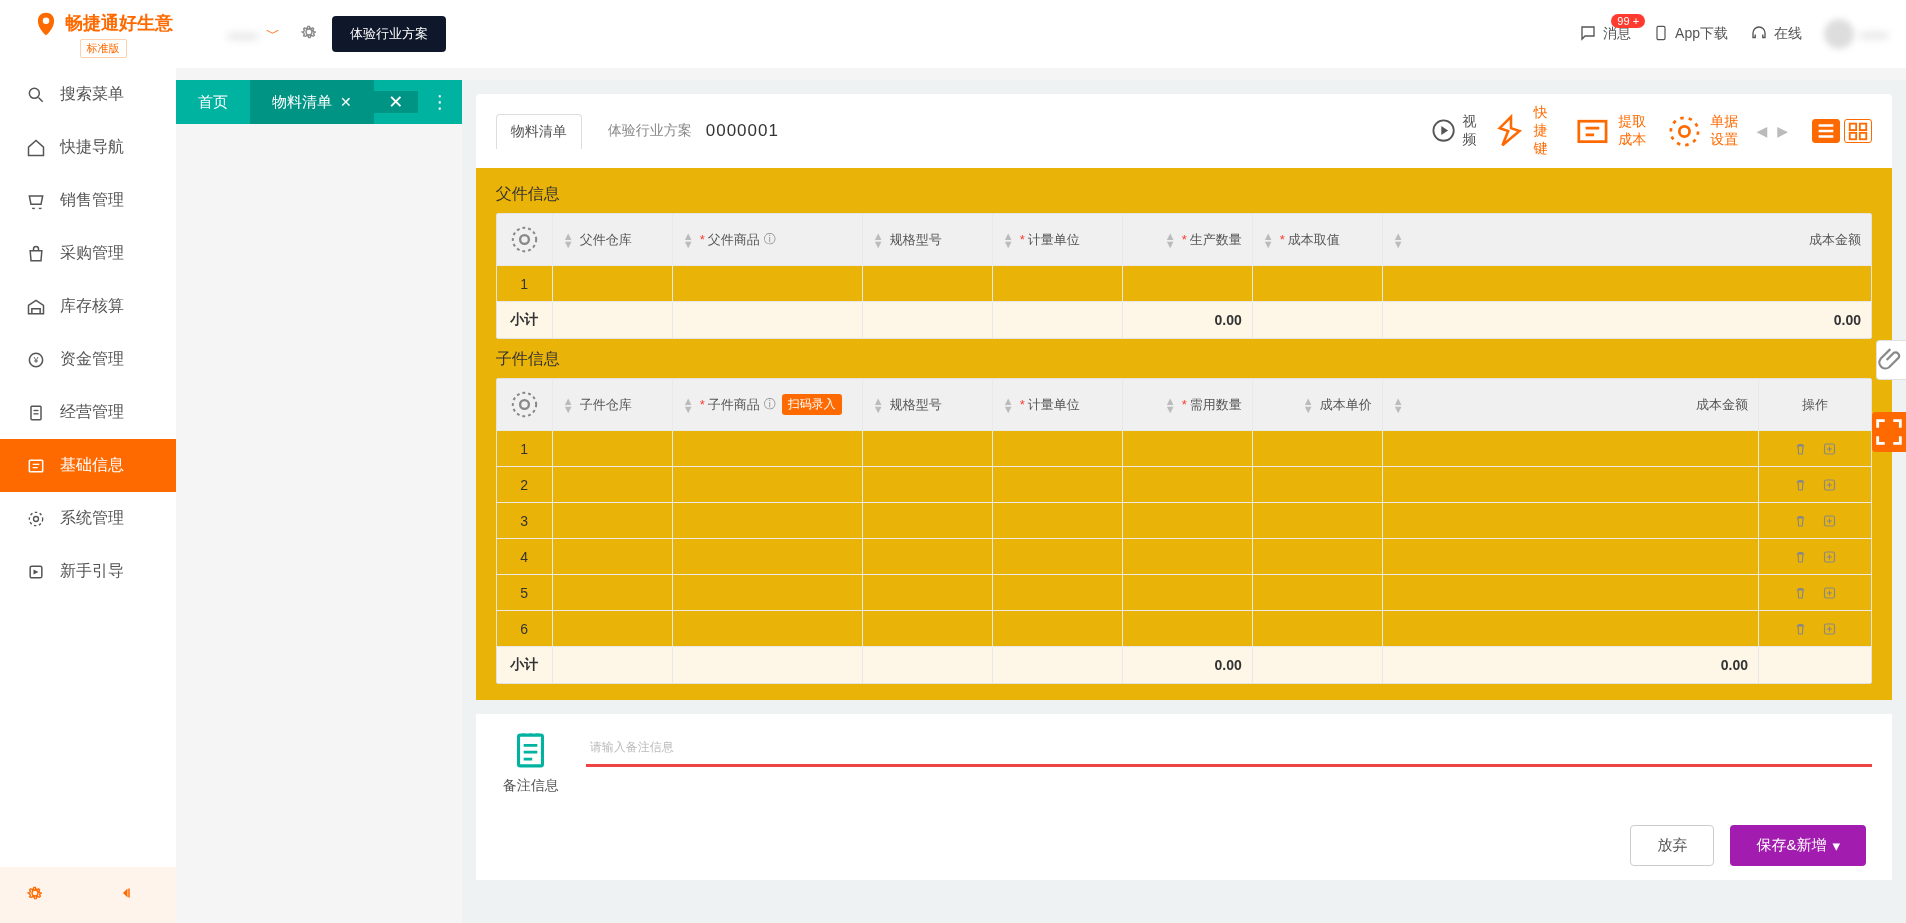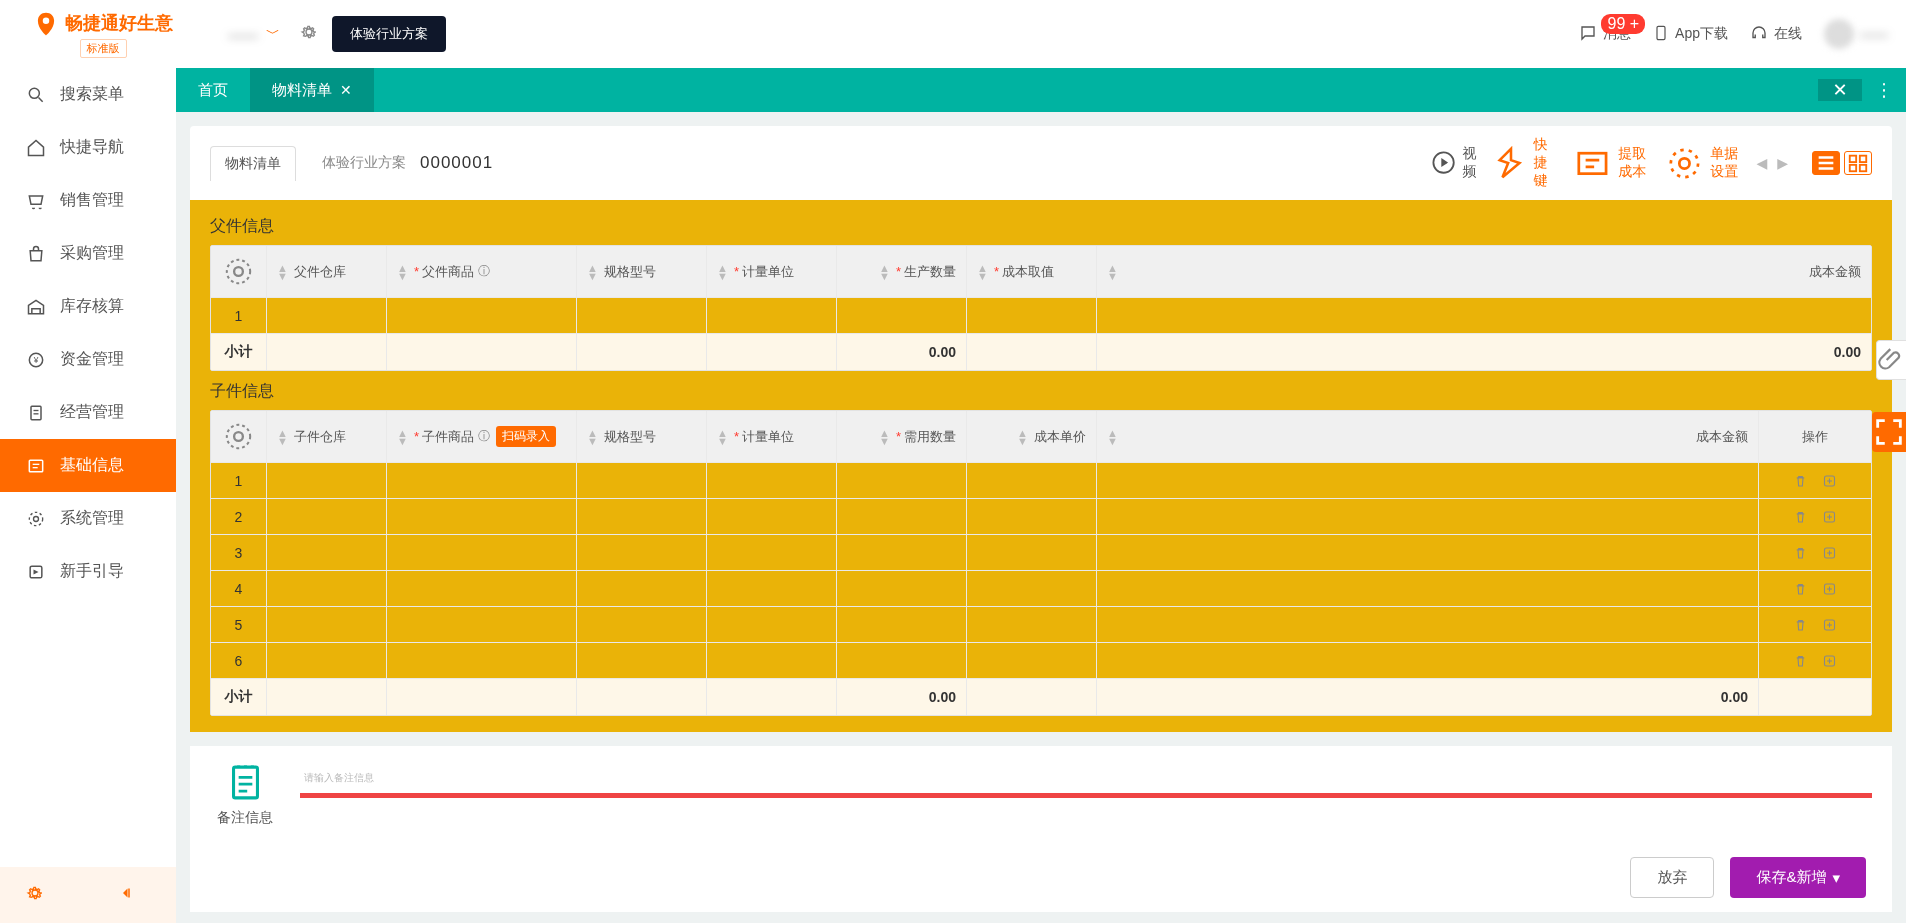--- a/index.html
+++ b/index.html
@@ -12,34 +12,34 @@
 .logo-text { font-size:18px; color:#ff6a00; font-weight:600; }
 .logo-sub { font-size:11px; color:#ff6a00; border:1px solid #ffd0b0; padding:1px 6px; border-radius:2px; }
 .org-select { display:flex; align-items:center; gap:8px; margin-left:30px; }
 .org-name { font-size:15px; color:#555; filter:blur(4px);}
 .chev-down { color:#ff6a00; font-size:14px; }
 .gear { color:#888; font-size:18px; margin-left:10px; }
 .cta-btn { background:#0f172a; color:#fff; padding:9px 18px; border-radius:4px; font-size:13px; margin-left:4px; }
 .spacer { flex:1; }
 .top-right { display:flex; align-items:center; gap:22px; color:#555; font-size:14px;}
 .tr-item { display:flex; align-items:center; gap:6px; position:relative; }
-.badge-99 { position:absolute; top:-10px; right:-14px; background:#ff3b30; color:#fff; font-size:16px; padding:1px 6px; border-radius:9px;}
+.badge-99 { position:absolute; top:-10px; right:-14px; background:#ff3b30; color:#fff; font-size:11px; padding:1px 6px; border-radius:9px;}
 .avatar { width:30px; height:30px; border-radius:50%; background:#ddd; filter:blur(3px);}
 .user-handle { filter:blur(4px); }
 
 .body { flex:1; display:flex; min-height:0;}
 .side { width:176px; background:#fff; display:flex; flex-direction:column; flex-shrink:0;}
 .side-list { flex:1; }
 .side-item { display:flex; align-items:center; gap:14px; padding:16px 26px; color:#555; font-size:16px;}
 .side-item.active { background:#ff6a00; color:#fff;}
 .side-icon { width:20px; height:20px; display:flex; align-items:center; justify-content:center; font-size:18px;}
 .side-footer { height:56px; background:#fff4eb; display:flex; align-items:center; padding:0 26px; gap:72px; color:#ff6a00;}
 .side-footer .ic { font-size:18px;}
 
-.main { flex:1; display:flex; flex-direction:column; min-width:0;}
+.main { flex:1; display:flex; min-width:0;margin-top:12px;}
 .tabs-bar { height:44px; background:#00b3a1; display:flex; align-items:center; color:#fff; flex-shrink:0;}
 .tab { padding:0 22px; height:100%; display:flex; align-items:center; font-size:15px;}
 .tab.active { background:#009485;}
 .tab .close { margin-left:8px; font-size:14px;}
 .tabs-spacer { flex:1;}
 .tabs-close { width:44px; display:flex; align-items:center; justify-content:center; font-size:18px; background:#009485;}
 .tabs-more { width:44px; display:flex; align-items:center; justify-content:center; font-size:18px;}
 
 .content { flex:1; overflow:auto; background:#eef2f2; padding:0; display:flex; flex-direction:column; min-height:0;}
 
@@ -83,21 +83,21 @@
 .c-unit{ width:130px;}
 .c-qty { width:130px;}
 .c-cost{ width:130px;}
 .c-rest{ flex:1;}
 .c-op  { width:112px;}
 
 .remark-panel { background:#fff; margin:14px 14px 0 14px; padding:16px 20px; display:flex; gap:20px; flex-shrink:0;}
 .remark-icon-block { display:flex; flex-direction:column; align-items:center; gap:6px; color:#555; width:70px;}
 .remark-icon { color:#00b3a1; font-size:30px;}
 .remark-input { flex:1; }
-.remark-input input { width:100%; border:none; border-bottom:5px solid #ef4444; padding:10px 4px; font-size:10px; outline:none; color:#4c1d95;}
+.remark-input input { width:100%; border:none; border-bottom:3px solid #ef4444; padding:10px 4px; font-size:12px; outline:none; color:#4c1d95;}
 .remark-input input::placeholder { color:#bbb;}
 
 .footer-bar { background:#fff; padding:14px 26px; display:flex; justify-content:flex-end; gap:16px; margin:0 14px 14px 14px; flex-shrink:0;}
 .btn { padding:10px 26px; border-radius:4px; font-size:15px; display:flex; align-items:center; gap:6px;}
 .btn.outline { border:1px solid #ccc; color:#555; background:#fff;}
 .btn.primary { background:#a21caf; color:#fff;}
 
 .side-clip-tab { position:fixed; right:0; top:340px; width:30px; height:40px; background:#fff; border:1px solid #e0e0e0; border-right:none; border-radius:4px 0 0 4px; display:flex; align-items:center; justify-content:center; color:#888;}
 .side-expand-tab { position:fixed; right:0; top:412px; width:34px; height:40px; background:#ff6a00; color:#fff; border-radius:4px 0 0 4px; display:flex; align-items:center; justify-content:center;}
 svg { width:100%; height:100%; }

